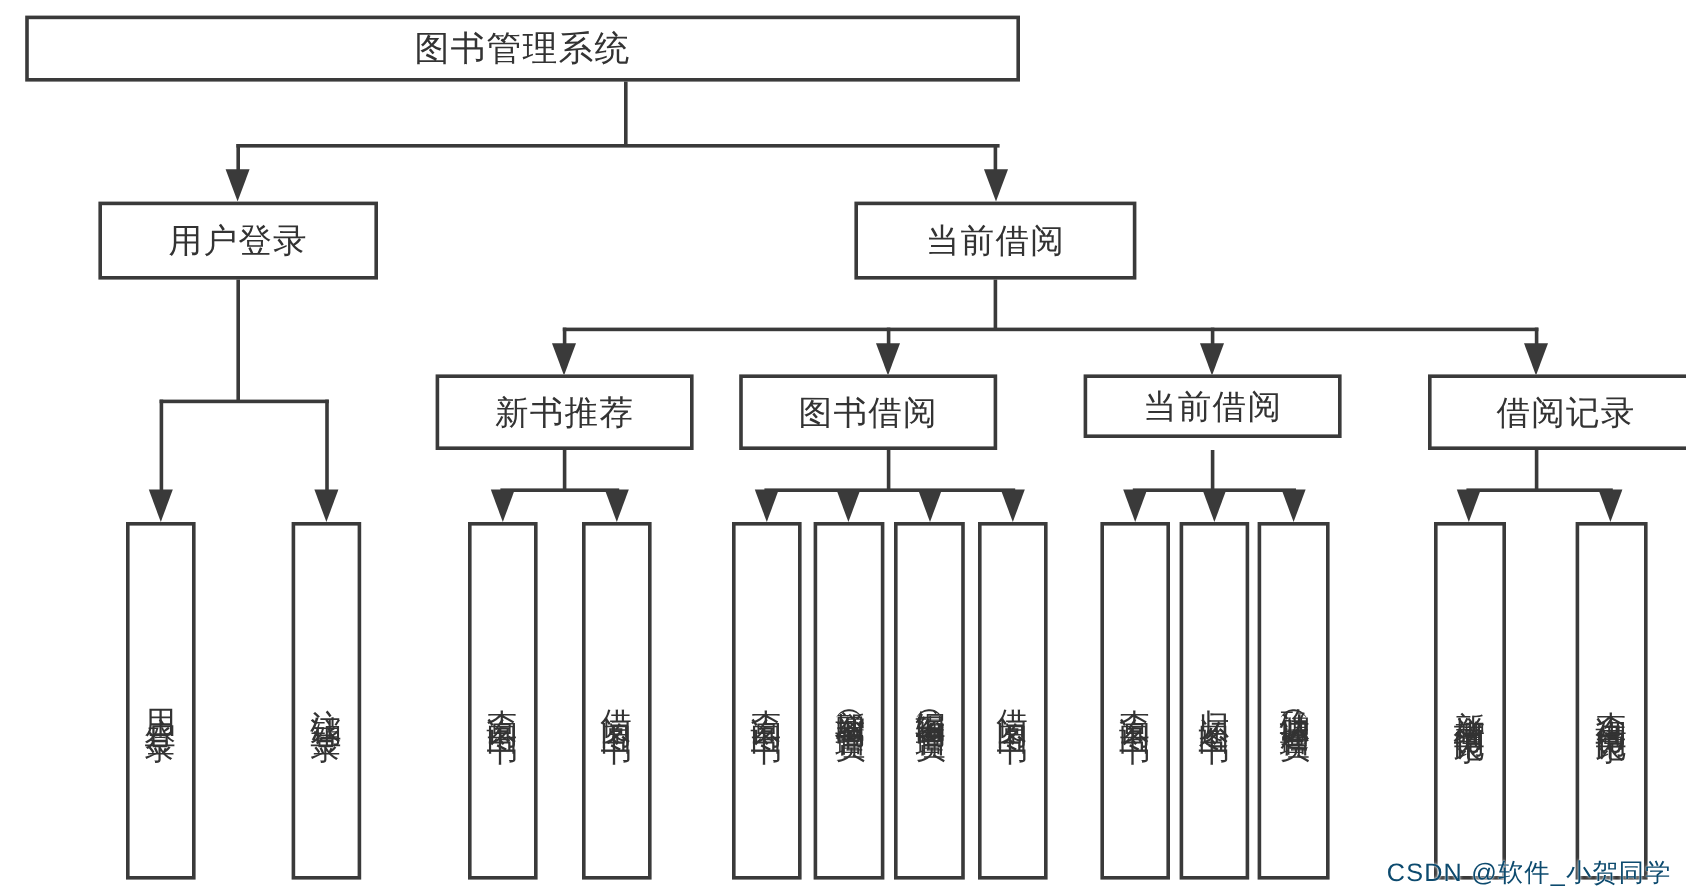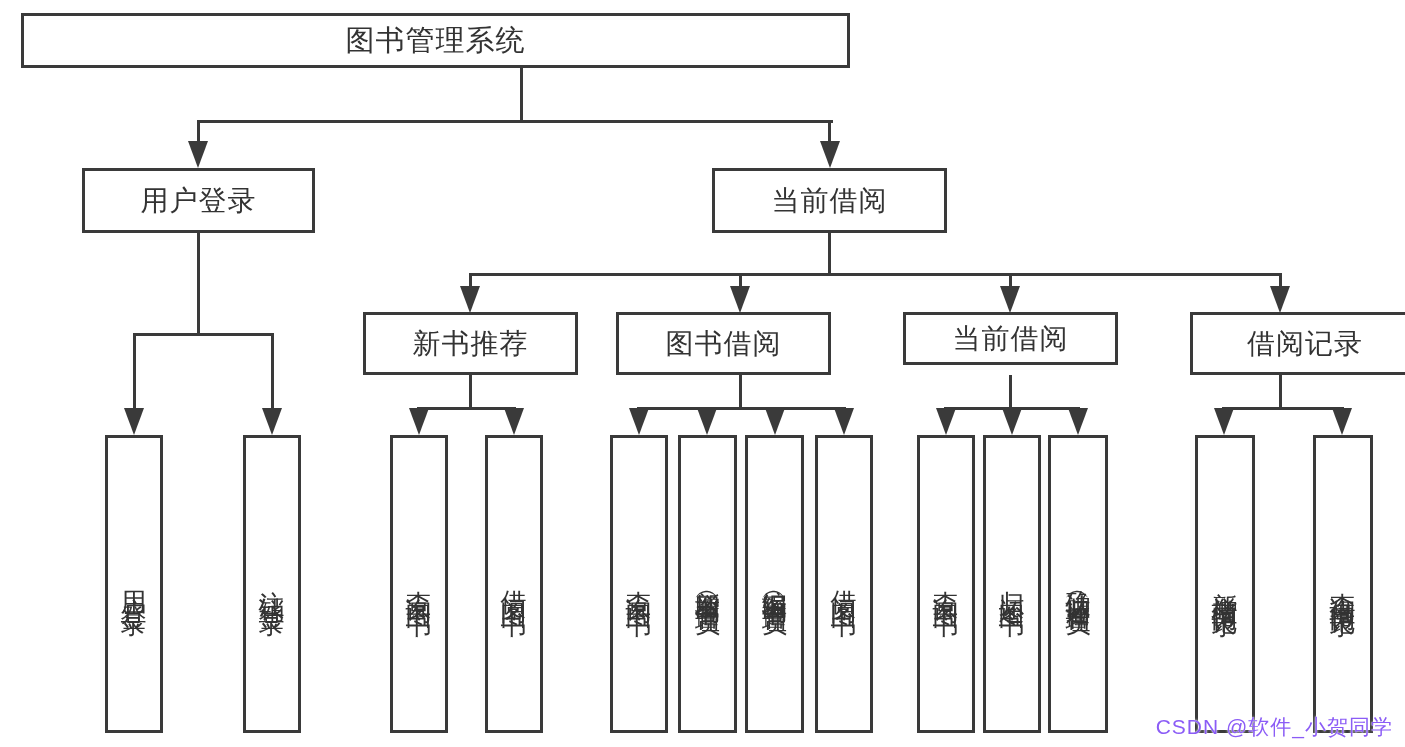--- a/index.html
+++ b/index.html
@@ -32,21 +32,21 @@
     position:absolute; width:0; height:0;
     border-left:10px solid transparent;
     border-right:10px solid transparent;
     border-top:27px solid #3a3a3a;
   }
   .watermark {
     position:absolute;
     right:12px; bottom:6px;
     font-size:21px;
     letter-spacing:1px;
-    color:#8b5cf6;
+    color:#0c4a6e;
     text-shadow:0 0 3px #ffffff, 0 0 1px #ffffff;
     z-index:10;
     white-space:nowrap;
   }
 </style>
 </head>
 <body>
 
 <div id="canvas">
 

